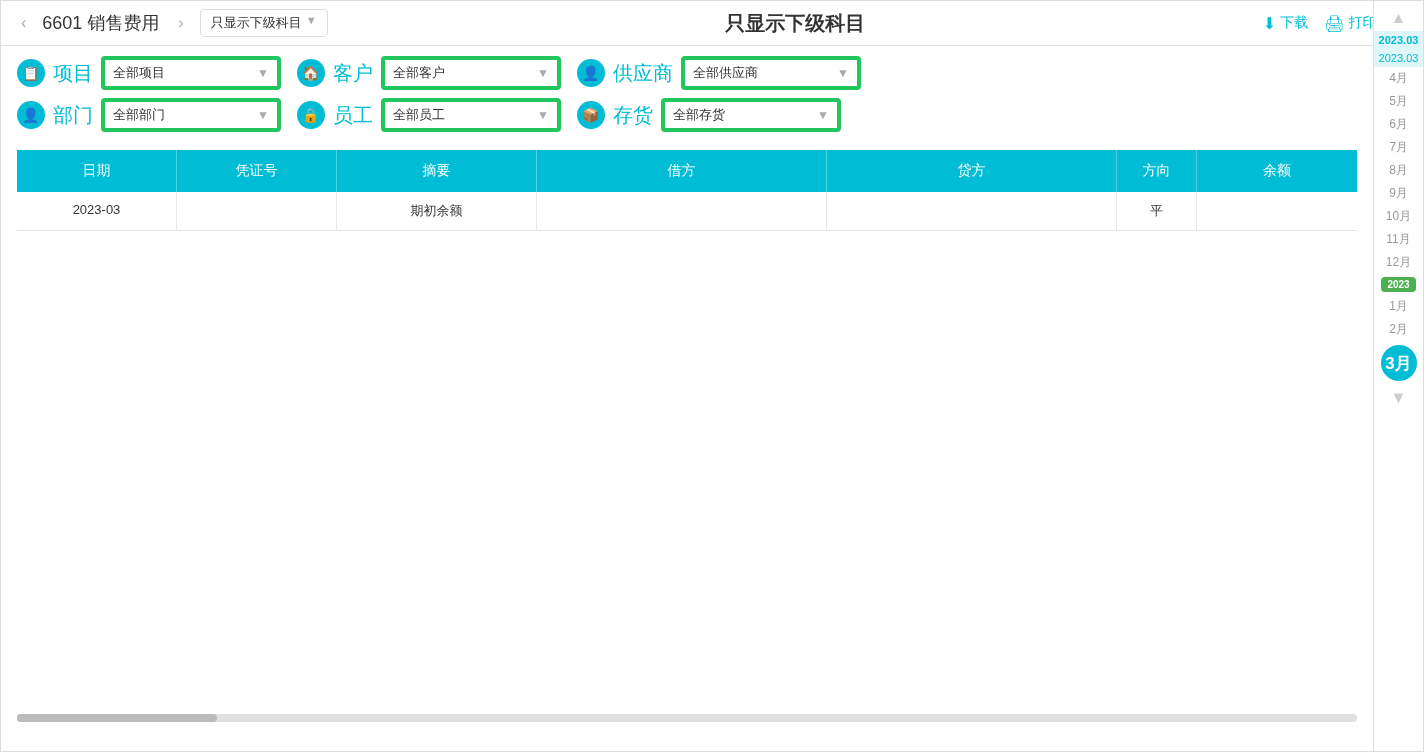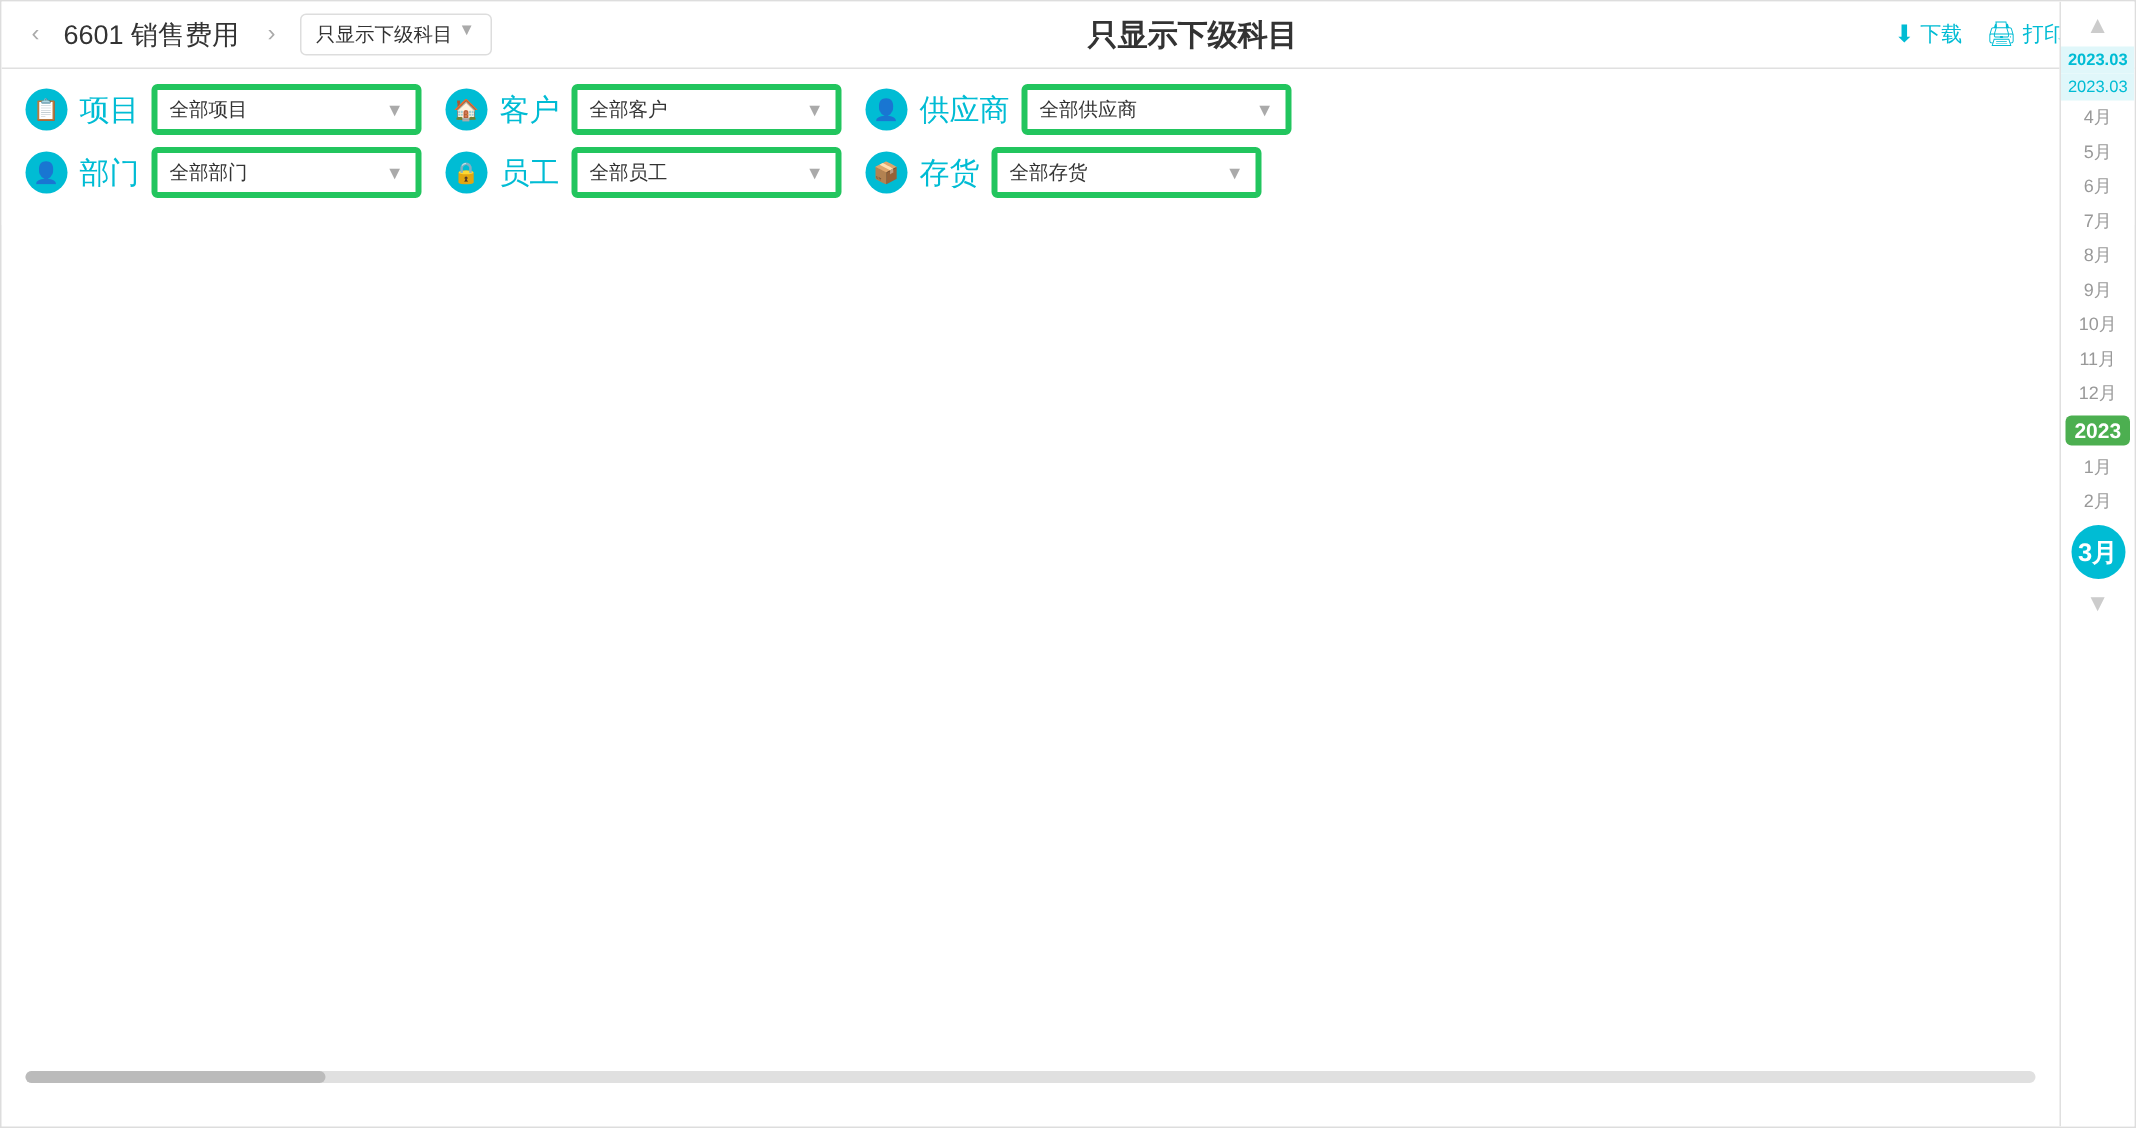--- a/index.html
+++ b/index.html
@@ -127,20 +127,42 @@
           <div class="filter-icon" style="background:#00bcd4;">📦</div>
           <span class="filter-label">存货</span>
           <div class="filter-select">
             <span class="sel-text">全部存货</span>
             <span class="chevron">▼</span>
           </div>
         </div>
       </div>
     </div>
 
+    <div style="margin: 0 16px 0 16px; margin-right: 66px;">
+      <div class="table-header">
+        <div class="th">日期</div>
+        <div class="th">凭证号</div>
+        <div class="th">摘要</div>
+        <div class="th">借方</div>
+        <div class="th">贷方</div>
+        <div class="th">方向</div>
+        <div class="th">余额</div>
+      </div>
+      <div class="table-body">
+        <div class="table-row">
+          <div class="td">2023-03</div>
+          <div class="td"></div>
+          <div class="td">期初余额</div>
+          <div class="td"></div>
+          <div class="td"></div>
+          <div class="td">平</div>
+          <div class="td"></div>
+        </div>
+      </div>
+    </div>
 
     <div class="bottom-scroll" style="position: absolute; bottom: 20px; left: 16px; right: 66px;">
       <div class="bottom-scroll-thumb"></div>
     </div>
   </div>
 
   <div class="timeline">
     <div class="timeline-scroll-up">▲</div>
 
     <div class="timeline-item tl-2023-03" style="font-size:11px; padding: 3px 2px; color:#00bcd4; font-weight:bold;">2023.03</div>
@@ -149,21 +171,21 @@
     <div class="timeline-item">4月</div>
     <div class="timeline-item">5月</div>
     <div class="timeline-item">6月</div>
     <div class="timeline-item">7月</div>
     <div class="timeline-item">8月</div>
     <div class="timeline-item">9月</div>
     <div class="timeline-item">10月</div>
     <div class="timeline-item">11月</div>
     <div class="timeline-item">12月</div>
 
-    <div style="background:#4caf50; color:#fff; border-radius:4px; font-size:14px; padding: 2px 6px; margin: 3px auto; font-weight:bold; cursor:pointer;">2023</div>
+    <div style="background:#4caf50; color:#fff; border-radius:4px; font-size:10px; padding: 2px 6px; margin: 3px auto; font-weight:bold; cursor:pointer;">2023</div>
 
     <div class="timeline-item">1月</div>
     <div class="timeline-item">2月</div>
     <div style="background:#00bcd4; color:#fff; border-radius:50%; width:36px; height:36px; display:flex; align-items:center; justify-content:center; font-size:17px; font-weight:bold; cursor:pointer; margin: 4px auto;">3月</div>
 
     <div class="timeline-scroll-down">▼</div>
   </div>
 </div>
 
 </body></html>

